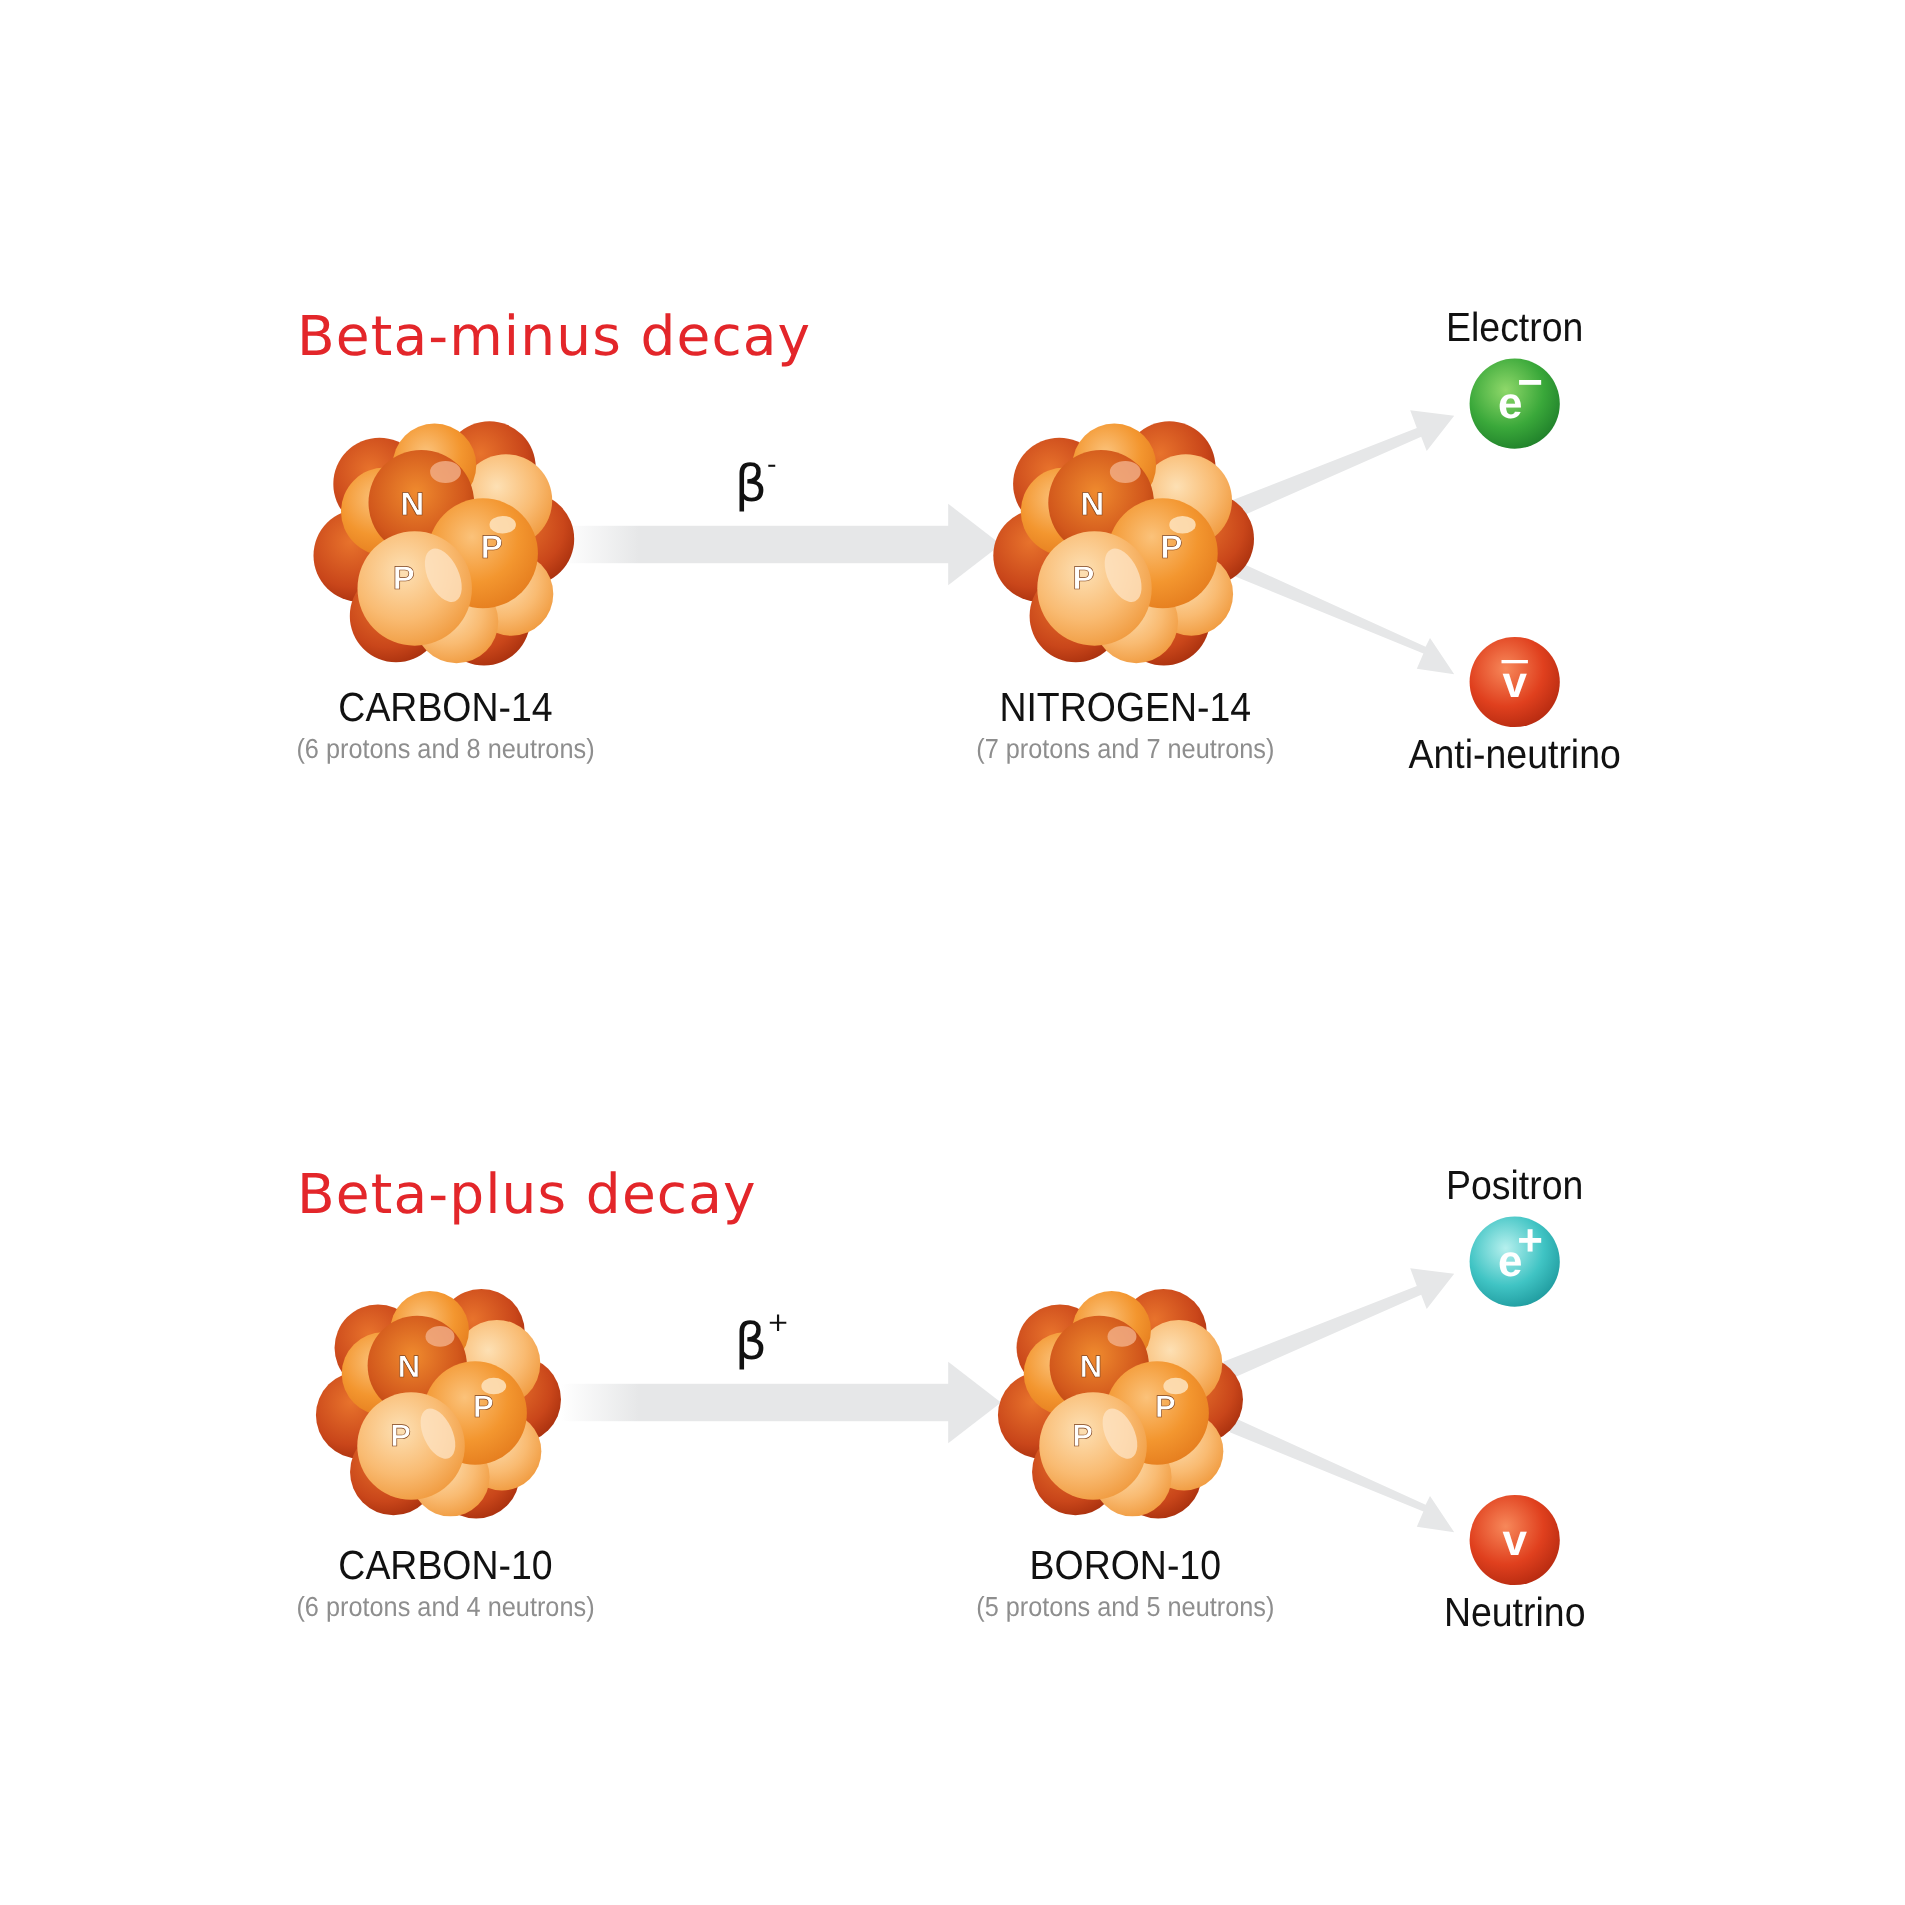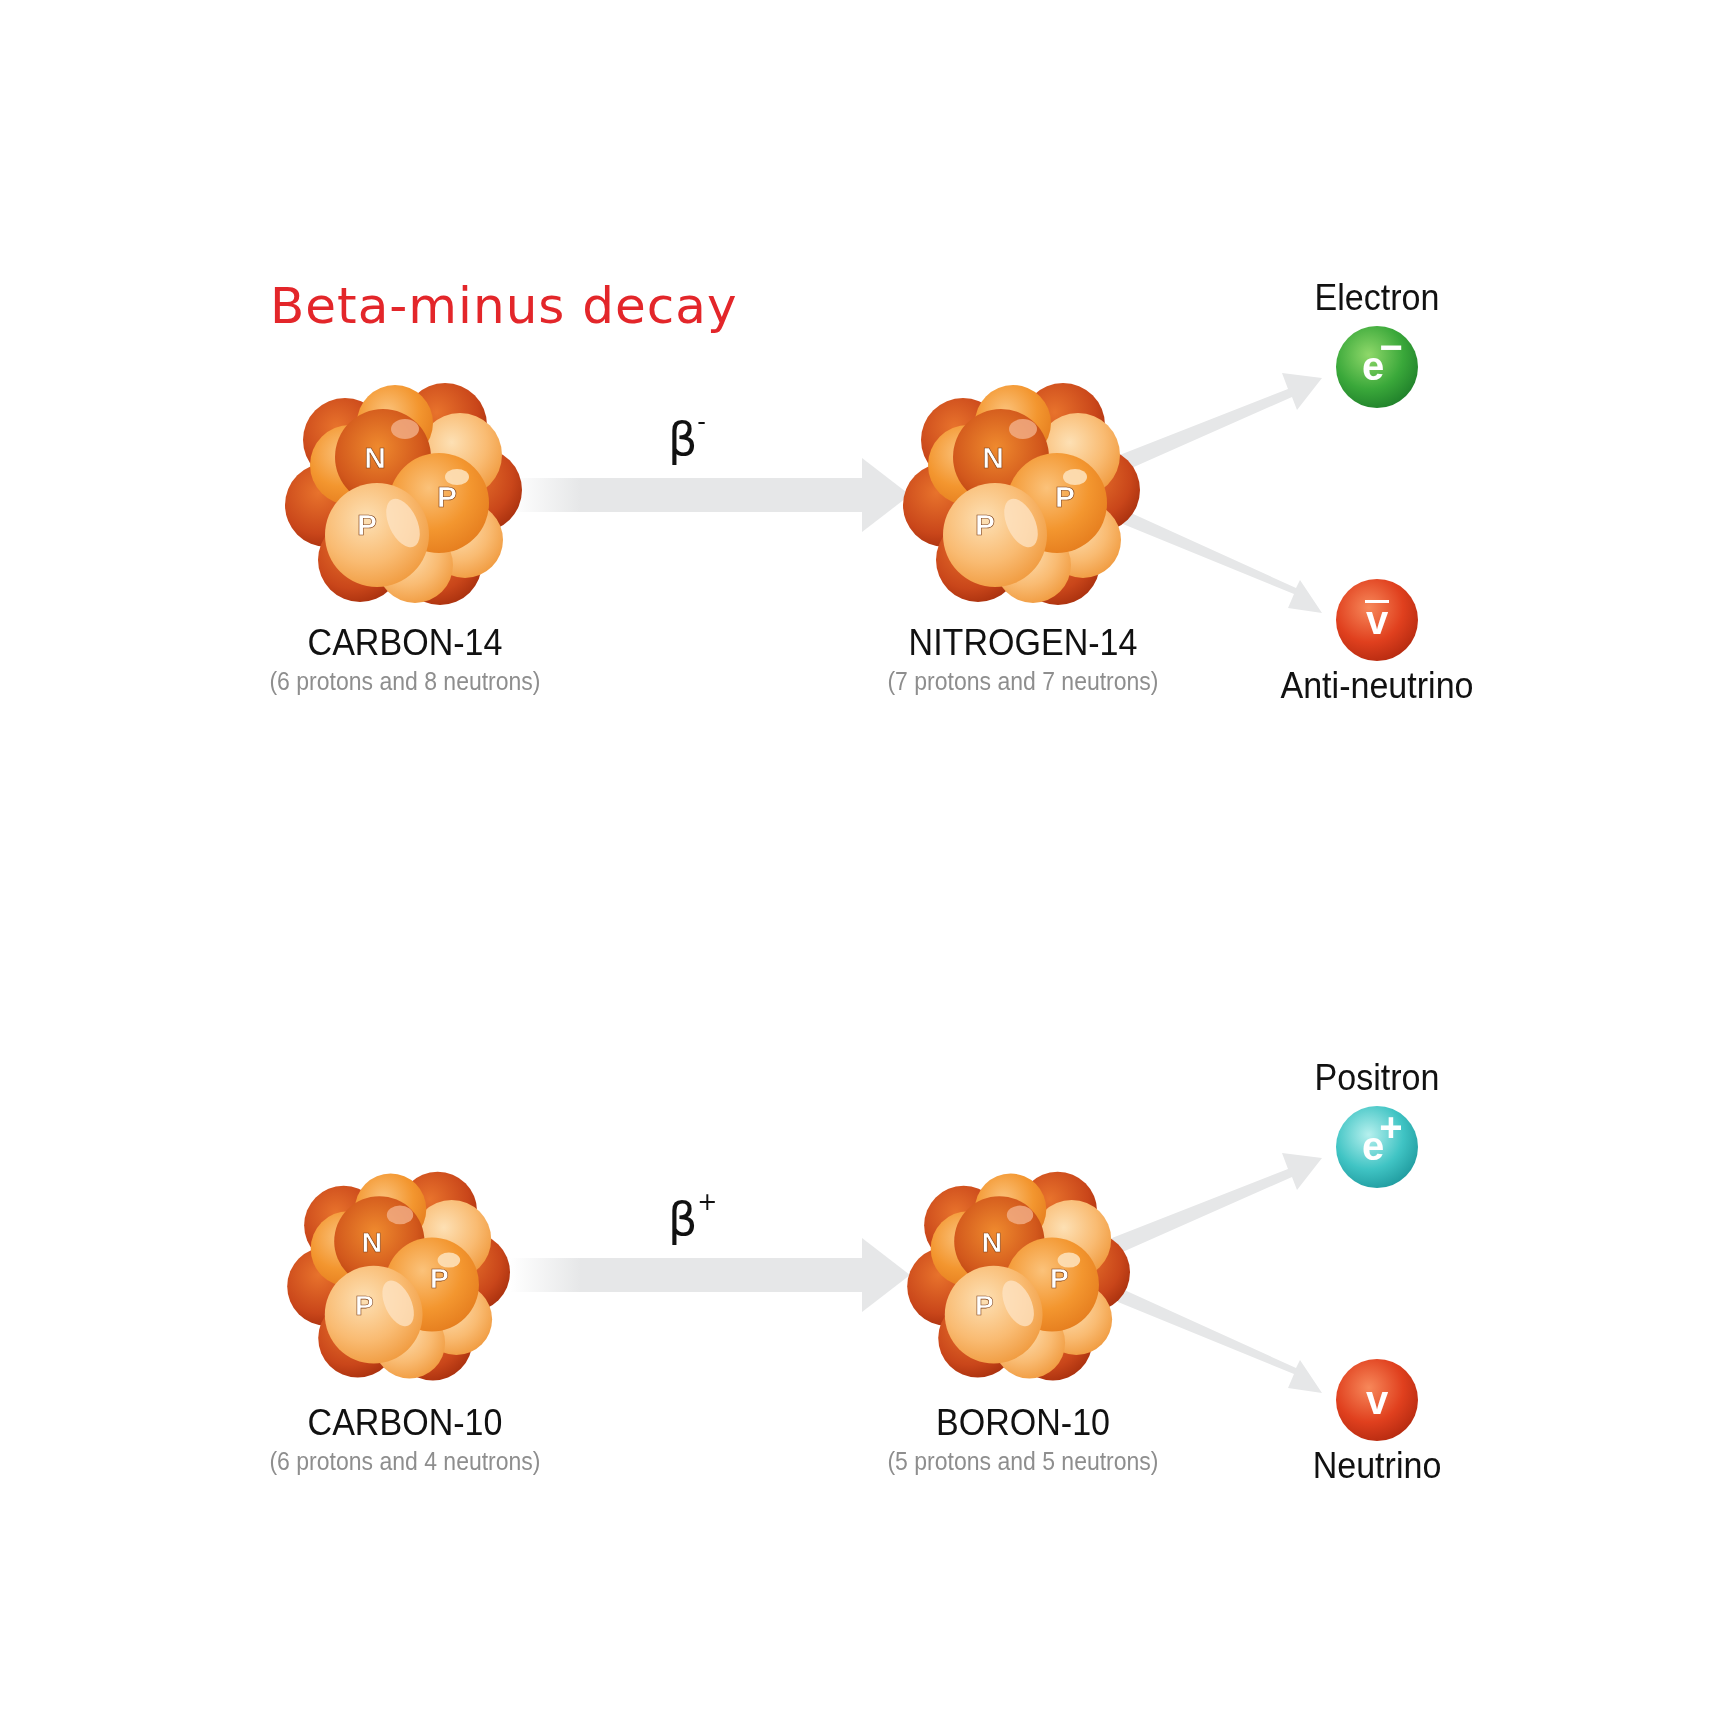--- a/index.html
+++ b/index.html
@@ -140,20 +140,21 @@
   <div class="iso-name" style="left:235px; top:622px;">CARBON-14</div>
   <div class="iso-desc" style="left:235px; top:667px;">(6 protons and 8 neutrons)</div>
   <div class="iso-name" style="left:853px; top:622px;">NITROGEN-14</div>
   <div class="iso-desc" style="left:853px; top:667px;">(7 protons and 7 neutrons)</div>
 
   <div class="particle-label" style="left:1247px; top:277px;">Electron</div>
   <div class="particle-label" style="left:1247px; top:665px;">Anti-neutrino</div>
 </div>
 
 <div class="section" style="top:780px;">
+  <div class="title" style="top:277px;">Beta-plus decay</div>
 
   <svg class="layer" width="1732" height="800">
     <g>
       <rect x="510" y="478" width="355" height="34" fill="url(#gArrowFade)"></rect>
       <polygon points="862,458 910,495 862,532" fill="#e6e7e8"></polygon>
     </g>
     <g>
       <polygon points="1112,458 1288,389 1282,373 1322,378 1297,410 1292,397 1118,474" fill="#e6e7e8"></polygon>
     </g>
     <g>

